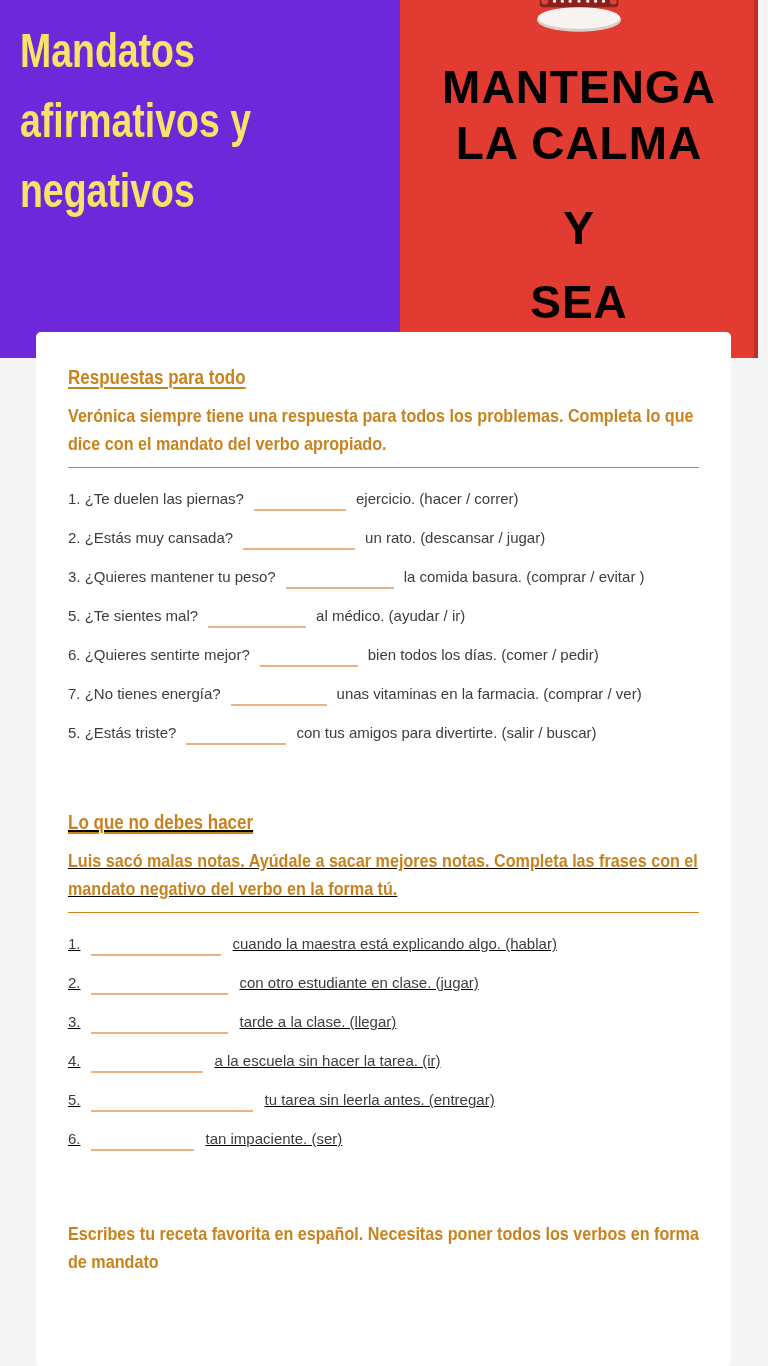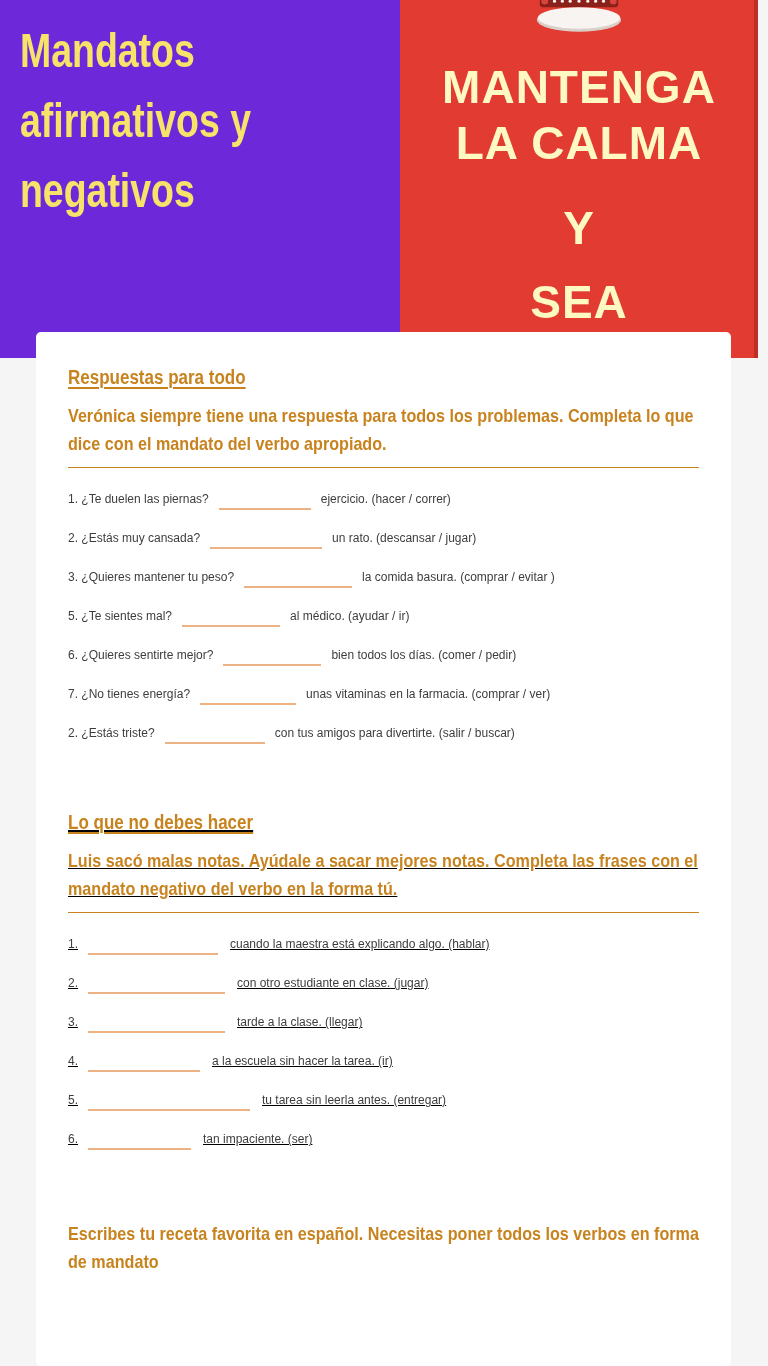--- a/index.html
+++ b/index.html
@@ -23,21 +23,21 @@
     position:absolute;left:400px;top:0;width:358px;height:358px;
     background:#e23b31;overflow:hidden;
   }
   .poster::after{
     content:"";position:absolute;right:0;top:0;width:4px;height:100%;
     background:rgba(130,20,14,0.35);
   }
   .crown{position:absolute;left:50%;transform:translateX(-50%);top:-3px;width:98px;height:36px;}
   .poster-line{
     position:absolute;width:100%;text-align:center;
-    color:#fef9c3;font-weight:bold;font-size:46px;line-height:50px;letter-spacing:1px;
+    color:#000000;font-weight:bold;font-size:46px;line-height:50px;letter-spacing:1px;
   }
   .pl0{top:62px;} .pl1{top:118px;} .pl2{top:203px;} .pl3{top:277px;}
   
   .card{
     position:absolute;left:36px;top:332px;width:695px;height:1034px;
     background:#ffffff;border-radius:5px;
     padding:34px 32px 0 32px;box-sizing:border-box;
   }
   .section-heading{
     color:#c8831e;font-weight:bold;font-size:20px;margin:0 0 13px;
@@ -45,21 +45,21 @@
     transform:scaleX(0.85);transform-origin:left top;white-space:nowrap;
   }
   .instructions{
     color:#c8831e;font-weight:bold;font-size:19px;line-height:27.5px;
     width:120%;transform:scaleX(0.85);transform-origin:left top;margin:0;
   }
   .rule{
     border:none;border-top:1.5px solid #c8831e;margin:10px 0 17px;
   }
   .q{
-    color:#3d3d3f;font-size:12px;line-height:28px;margin:0 0 11px;
+    color:#3d3d3f;font-size:15px;line-height:28px;margin:0 0 11px;
   }
   .blank{
     display:inline-block;height:22px;vertical-align:-7px;
     border-bottom:2px solid #edb283;margin:0 10px;
   }
   .section-2{margin-top:64px;text-decoration:underline;}
   .section-2 .blank{margin:0 12px 0 10px;}
   .footer-prompt{margin-top:67px;}
 </style>
 </head>
@@ -100,21 +100,21 @@
     <h2 class="section-heading">Respuestas para todo</h2>
     <p class="instructions">Verónica siempre tiene una respuesta para todos los problemas. Completa lo que dice con el mandato del verbo apropiado.</p>
     <hr class="rule">
 
     <p class="q"><span>1. ¿Te duelen las piernas?</span><span class="blank" style="width:92px"></span><span>ejercicio. (hacer / correr)</span></p>
     <p class="q"><span>2. ¿Estás muy cansada?</span><span class="blank" style="width:112px"></span><span>un rato. (descansar / jugar)</span></p>
     <p class="q"><span>3. ¿Quieres mantener tu peso?</span><span class="blank" style="width:108px"></span><span>la comida basura. (comprar / evitar )</span></p>
     <p class="q"><span>5. ¿Te sientes mal?</span><span class="blank" style="width:98px"></span><span>al médico. (ayudar / ir)</span></p>
     <p class="q"><span>6. ¿Quieres sentirte mejor?</span><span class="blank" style="width:98px"></span><span>bien todos los días. (comer / pedir)</span></p>
     <p class="q"><span>7. ¿No tienes energía?</span><span class="blank" style="width:96px"></span><span>unas vitaminas en la farmacia. (comprar / ver)</span></p>
-    <p class="q"><span>2. ¿Estás triste?</span><span class="blank" style="width:100px"></span><span>con tus amigos para divertirte. (salir / buscar)</span></p>
+    <p class="q"><span>5. ¿Estás triste?</span><span class="blank" style="width:100px"></span><span>con tus amigos para divertirte. (salir / buscar)</span></p>
   </section>
 
   <section class="section-2">
     <h2 class="section-heading">Lo que no debes hacer</h2>
     <p class="instructions">Luis sacó malas notas. Ayúdale a sacar mejores notas. Completa las frases con el mandato negativo del verbo  en la forma tú.</p>
     <hr class="rule">
 
     <p class="q"><span>1.</span><span class="blank" style="width:130px"></span><span>cuando la maestra está explicando algo. (hablar)</span></p>
     <p class="q"><span>2.</span><span class="blank" style="width:137px"></span><span>con otro estudiante en clase. (jugar)</span></p>
     <p class="q"><span>3.</span><span class="blank" style="width:137px"></span><span>tarde a la clase. (llegar)</span></p>

